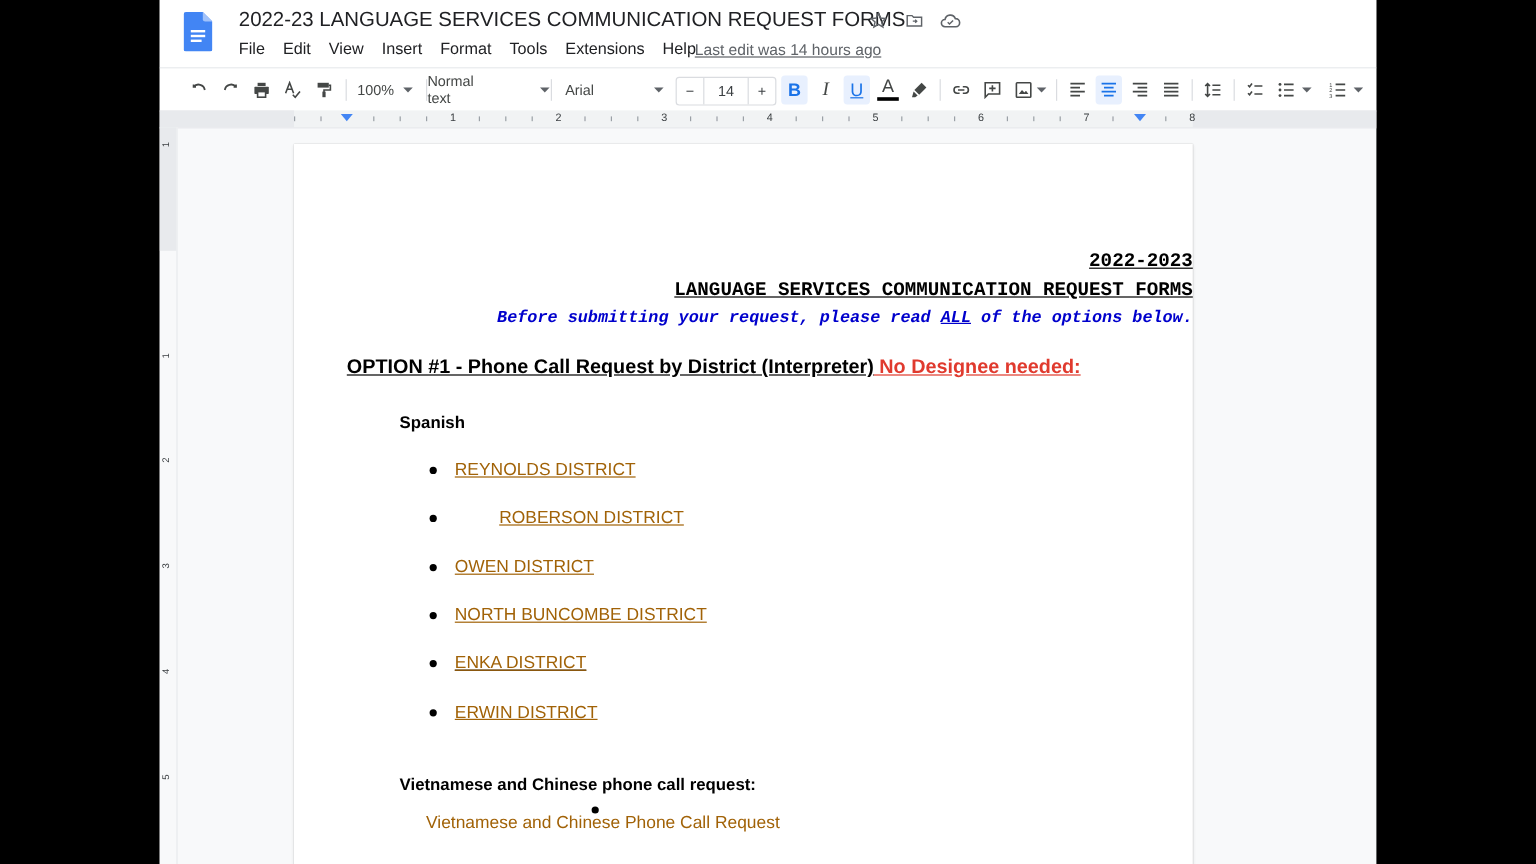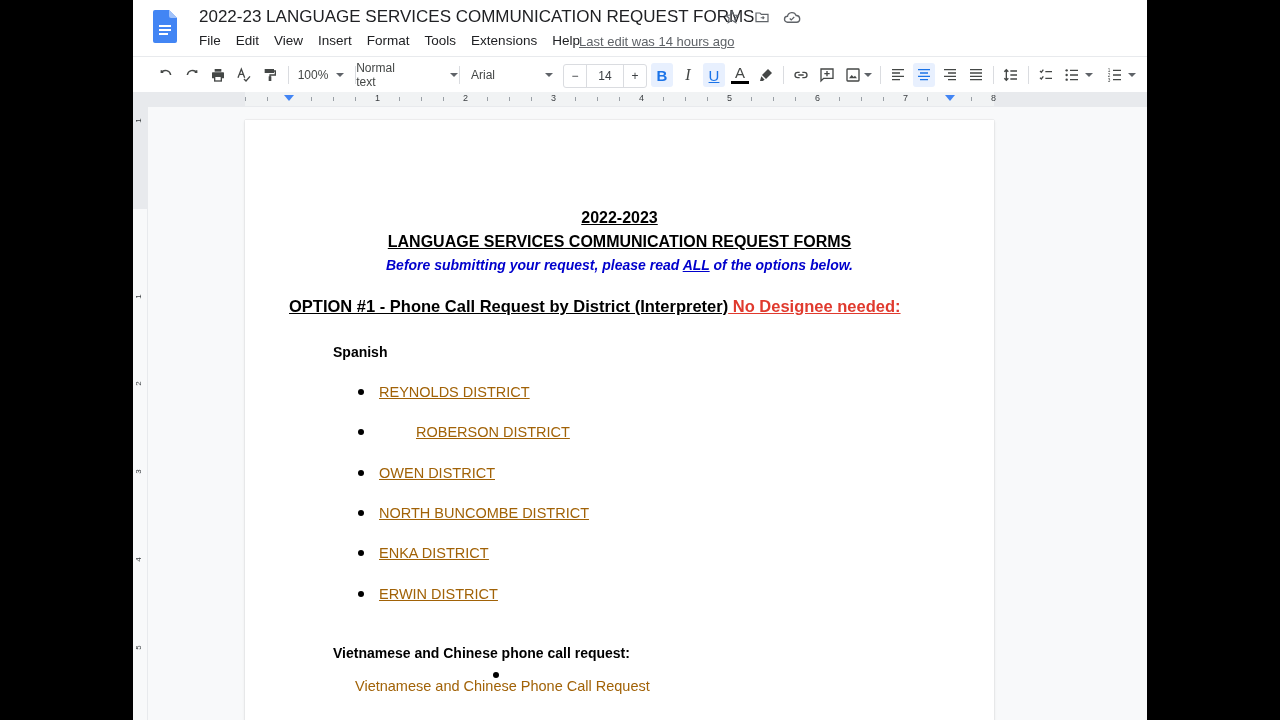--- a/index.html
+++ b/index.html
@@ -22,21 +22,21 @@
   .fsize{position:absolute;top:7px;left:430px;display:flex;height:22px;border:1px solid #dadce0;border-radius:3px;font-size:12px;color:#3c4043;}
   .fsize div{display:flex;align-items:center;justify-content:center;}
   #ruler{position:absolute;left:0;top:92px;width:1014px;height:14px;background:#f1f3f4;border-bottom:1px solid #e8eaed;}
   .rnum{position:absolute;top:1px;font-size:9px;color:#3c4043;}
   .rtick{position:absolute;top:5px;width:1px;height:4px;background:#9aa0a6;}
   .rmarker{position:absolute;top:3px;width:0;height:0;border-left:5px solid transparent;border-right:5px solid transparent;border-top:6px solid #4285f4;}
   #vruler{position:absolute;left:0;top:106px;width:14px;height:614px;background:#f8f9fa;border-right:1px solid #e8eaed;}
   .vnum{position:absolute;left:3px;font-size:8px;color:#3c4043;transform:rotate(-90deg);}
   #page{position:absolute;left:112px;top:120px;width:749px;height:620px;background:#fff;box-shadow:0 0 1px #c0c0c0,0 1px 3px rgba(0,0,0,.1);}
   .doc{position:absolute;left:0;top:0;width:749px;font-family:"Liberation Sans",sans-serif;color:#000;}
-  .center{position:absolute;left:0;width:749px;text-align:center;}
+  .center{position:absolute;left:0;width:749px;text-align:right;font-family:Liberation Mono, monospace;}
   .h-year{top:89px;font-size:16px;font-weight:bold;text-decoration:underline;}
   .h-title{top:113px;font-size:16px;font-weight:bold;text-decoration:underline;}
   .h-sub{top:137px;font-size:14px;font-weight:bold;font-style:italic;color:#0000cc;}
   .h-sub u{text-decoration:underline;}
   .opt{position:absolute;left:44px;top:177px;font-size:16.5px;font-weight:bold;white-space:nowrap;}
   .opt .black{text-decoration:underline;color:#000;}
   .opt .red{text-decoration:underline;color:#e03a2e;}
   .lang{position:absolute;left:88px;font-size:14px;font-weight:bold;}
   .li{position:absolute;left:110px;font-size:14.5px;display:flex;align-items:center;}
   .bullet{width:6px;height:6px;background:#000;border-radius:50%;margin-right:15px;margin-left:3px;}

